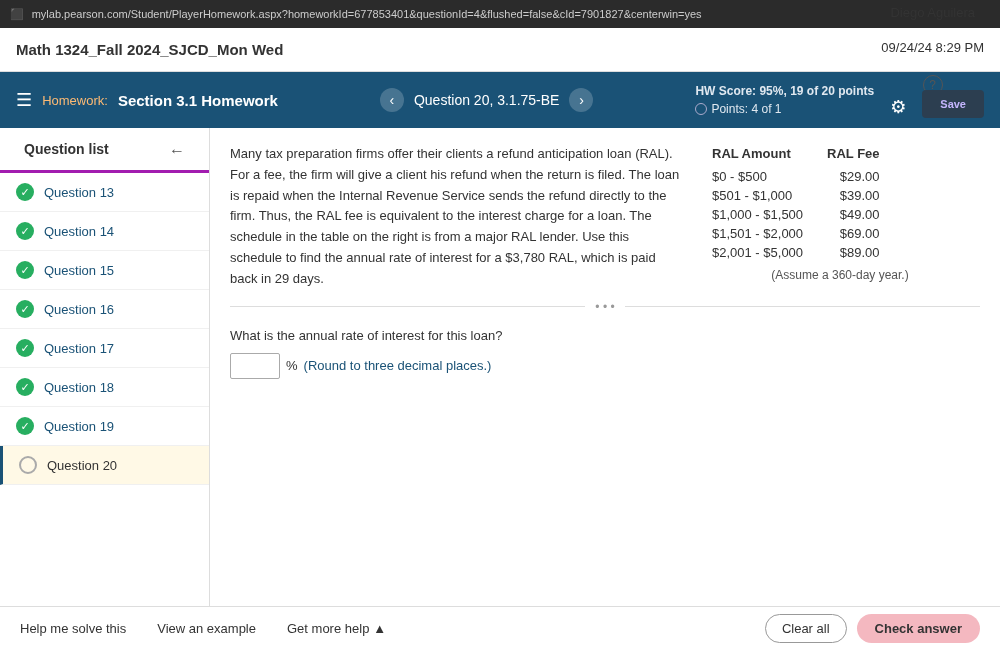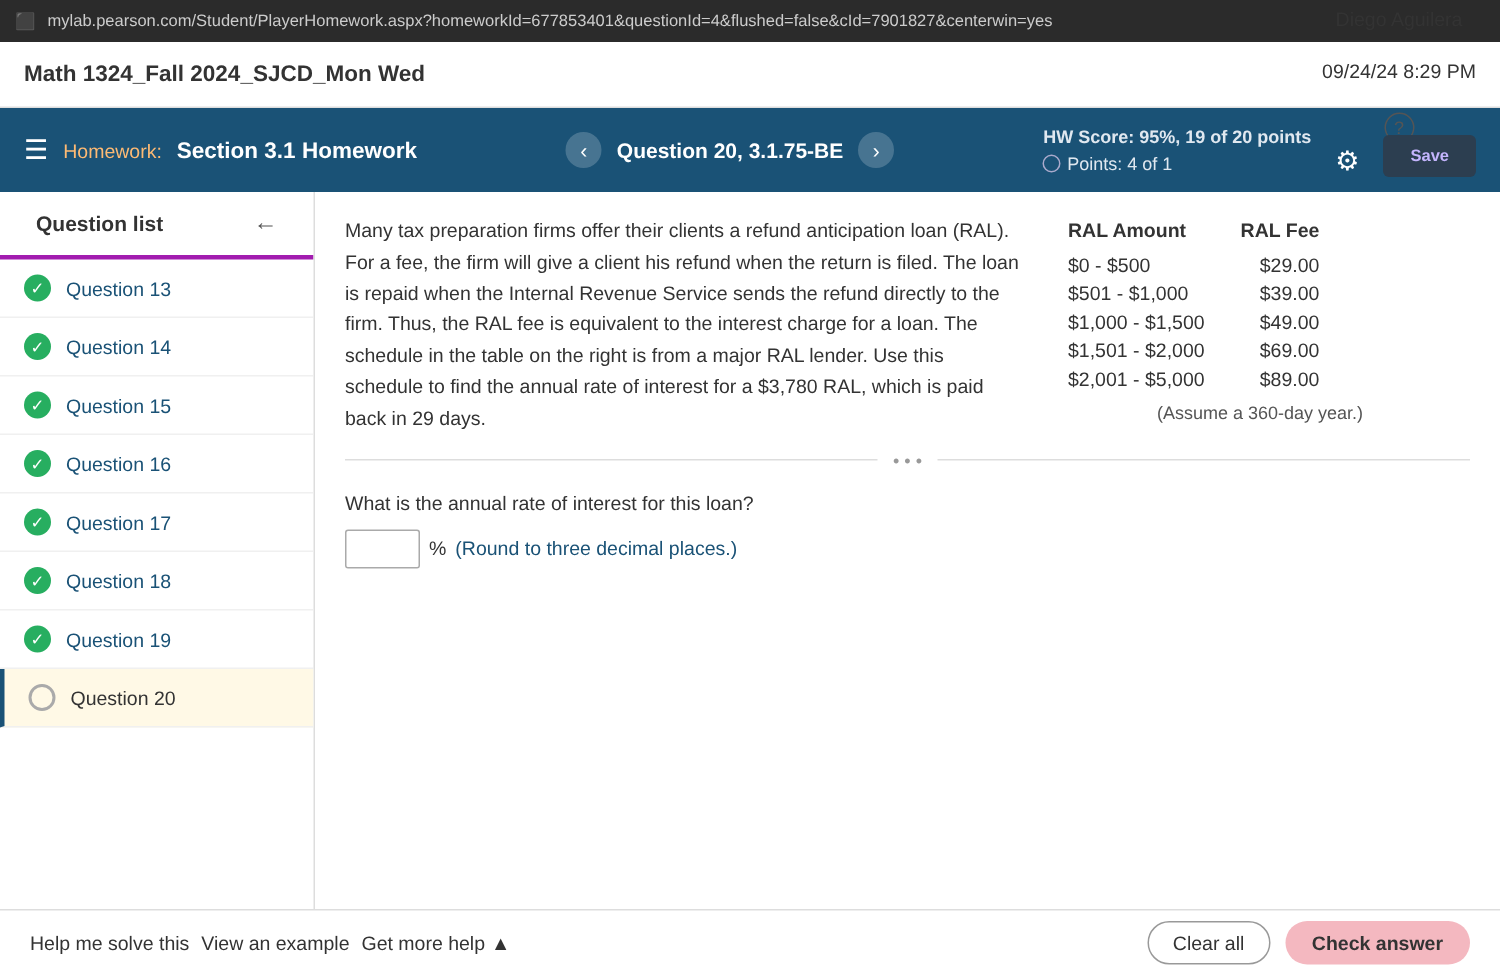--- a/index.html
+++ b/index.html
@@ -43,21 +43,21 @@
       display: flex;
       align-items: center;
       justify-content: space-between;
       padding: 0 16px;
     }
     .nav-bar .left { display: flex; align-items: center; gap: 10px; }
     .nav-bar .menu-icon { font-size: 18px; cursor: pointer; }
     .nav-bar .homework-label { font-size: 13px; color: #fdba74; }
     .nav-bar .section-title { font-size: 15px; font-weight: bold; color: #fff; }
     .nav-bar .center { display: flex; align-items: center; gap: 10px; }
-    .nav-bar .question-label { font-size: 14px; font-weight: bold; color: #fff; }
+    .nav-bar .question-label { font-size: 14px; font-weight: normal; color: #fff; }
     .nav-bar .nav-arrow {
       width: 24px; height: 24px; background: rgba(255,255,255,0.2);
       border-radius: 50%; display: flex; align-items: center; justify-content: center;
       cursor: pointer; color: #fff; font-size: 14px;
     }
     .nav-bar .right { display: flex; align-items: flex-end; gap: 16px; }
     .nav-bar .scores { font-size: 12px; color: #e0e8f0; line-height: 1.5; text-align: right; }
     .nav-bar .scores .hw-score { font-weight: bold; }
     .nav-bar .scores .points-row { display: flex; align-items: center; gap: 4px; }
     .nav-bar .scores .circle { width: 12px; height: 12px; border-radius: 50%; border: 1.5px solid #aac; display: inline-block; }
@@ -152,21 +152,21 @@
     
     .footer {
       background: #fff;
       border-top: 1px solid #ddd;
       height: 44px;
       display: flex;
       align-items: center;
       justify-content: space-between;
       padding: 0 20px;
     }
-    .footer .left-links { display: flex; gap: 8px; align-items: center; justify-content: space-between; }
+    .footer .left-links { display: flex; gap: 31px; align-items: center; justify-content: space-between; }
     .footer-link { font-size: 13px; color: #333; cursor: pointer; }
     .more-help { display: flex; align-items: center; gap: 4px; }
     .footer .right-btns { display: flex; gap: 10px; align-items: center; }
     .clear-btn {
       background: #fff; color: #333; border: 1.5px solid #999;
       padding: 6px 16px; border-radius: 20px; font-size: 13px; cursor: pointer;
     }
     .check-btn {
       background: #f4b8c0; color: #333; border: none;
       padding: 7px 18px; border-radius: 20px; font-size: 13px; cursor: pointer;

